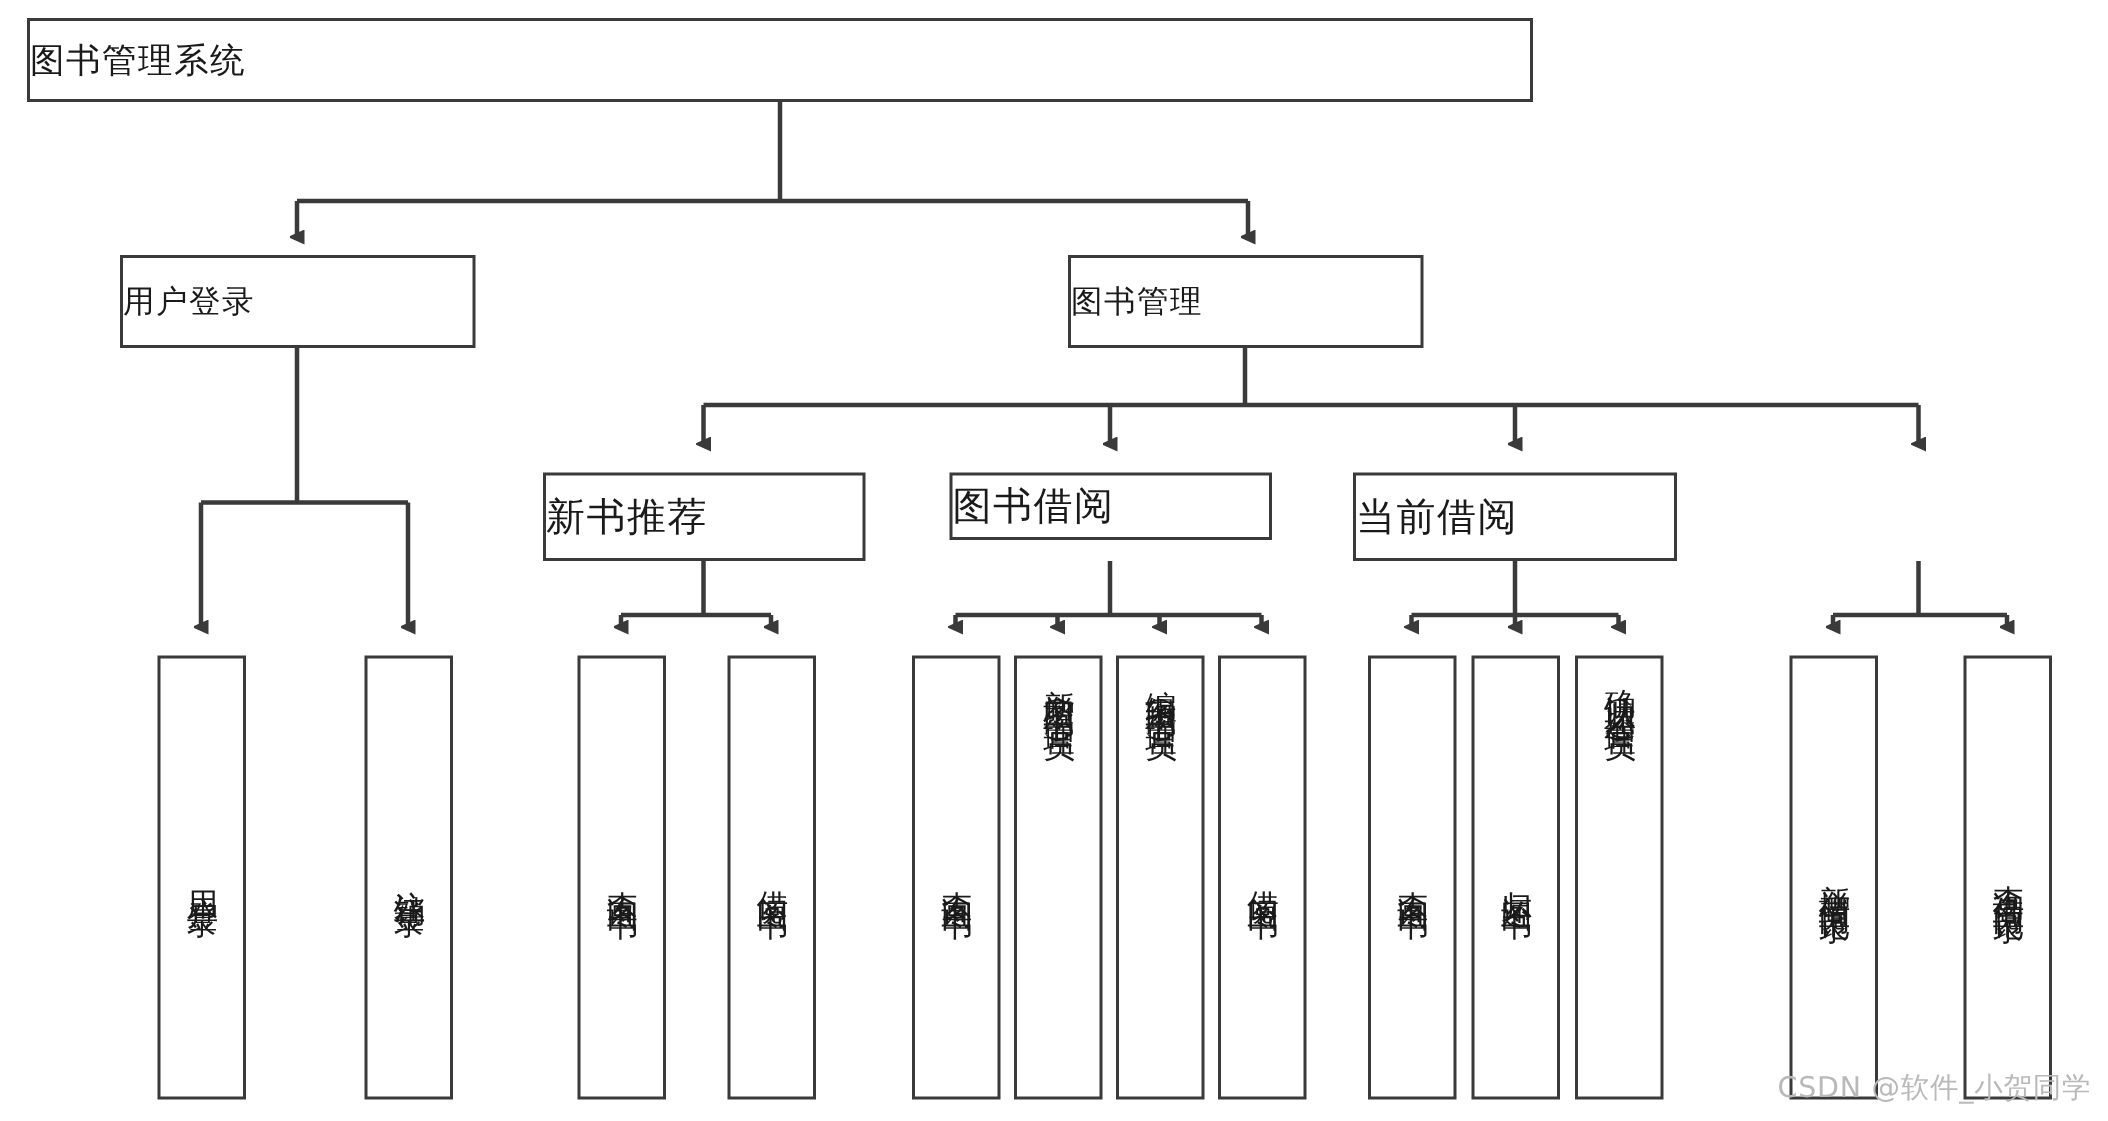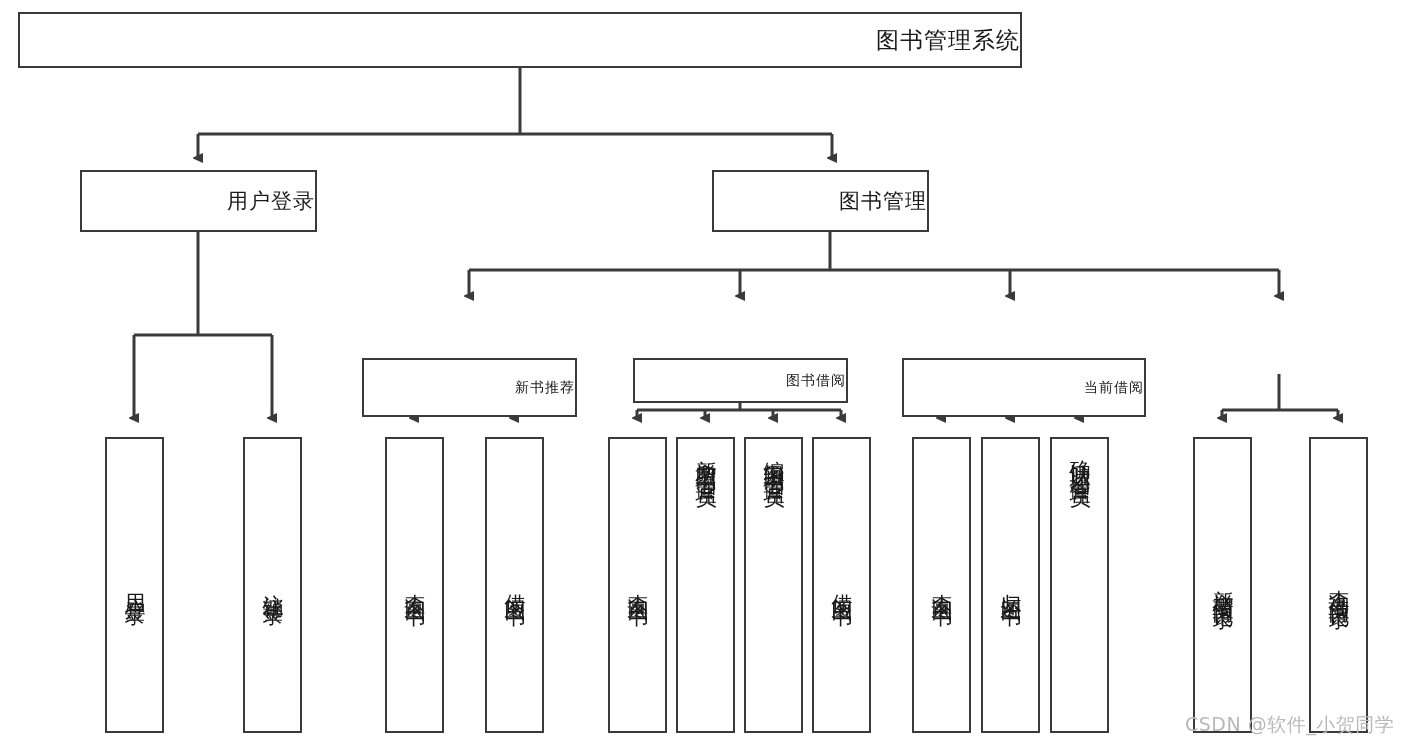--- a/index.html
+++ b/index.html
@@ -25,35 +25,34 @@
     height: 747px;
     pointer-events: none;
   }
   .node {
     position: absolute;
     box-sizing: border-box;
     background: #ffffff;
     border: 2px solid #3a3a3a;
     display: flex;
     align-items: center;
-    justify-content: flex-end;
+    justify-content: flex-start;
     color: #1a1a1a;
   }
   .node.root {
     font-size: 23px;
     letter-spacing: 1px;
   }
   .node.lvl2 {
     font-size: 21px;
     letter-spacing: 1px;
   }
   .node.lvl3 {
-    font-size: 14px;
+    font-size: 26px;
     letter-spacing: 1px;
-    margin-top: 43px;
   }
   .node.leaf {
     font-size: 21px;
     align-items: flex-start;
     justify-content: center;
     padding-top: 4px;
   }
   .node.leaf .vtext {
     writing-mode: vertical-rl;
     text-orientation: upright;
@@ -133,31 +132,31 @@
     </g>
   </svg>
 
   <div class="node root" style="left:18px; top:12px; width:1004px; height:56px;">
     <span>图书管理系统</span>
   </div>
 
   <div class="node lvl2" style="left:80px; top:170px; width:237px; height:62px;">
     <span>用户登录</span>
   </div>
-  <div class="node lvl2" style="left:712px; top:170px; width:217px; height:62px;">
+  <div class="node lvl2" style="left:712px; top:170px; width:237px; height:62px;">
     <span>图书管理</span>
   </div>
 
   <div class="node lvl3" style="left:362px; top:315px; width:215px; height:59px;">
     <span>新书推荐</span>
   </div>
   <div class="node lvl3" style="left:633px; top:315px; width:215px; height:45px;">
     <span>图书借阅</span>
   </div>
-  <div class="node lvl3" style="left:902px; top:315px; width:244px; height:59px;">
+  <div class="node lvl3" style="left:902px; top:315px; width:216px; height:59px;">
     <span>当前借阅</span>
   </div>
 
   <div class="node leaf centered" style="left:105px; top:437px; width:59px; height:296px;">
     <span class="vtext">用户登录</span>
   </div>
   <div class="node leaf centered" style="left:243px; top:437px; width:59px; height:296px;">
     <span class="vtext">注销登录</span>
   </div>
 

